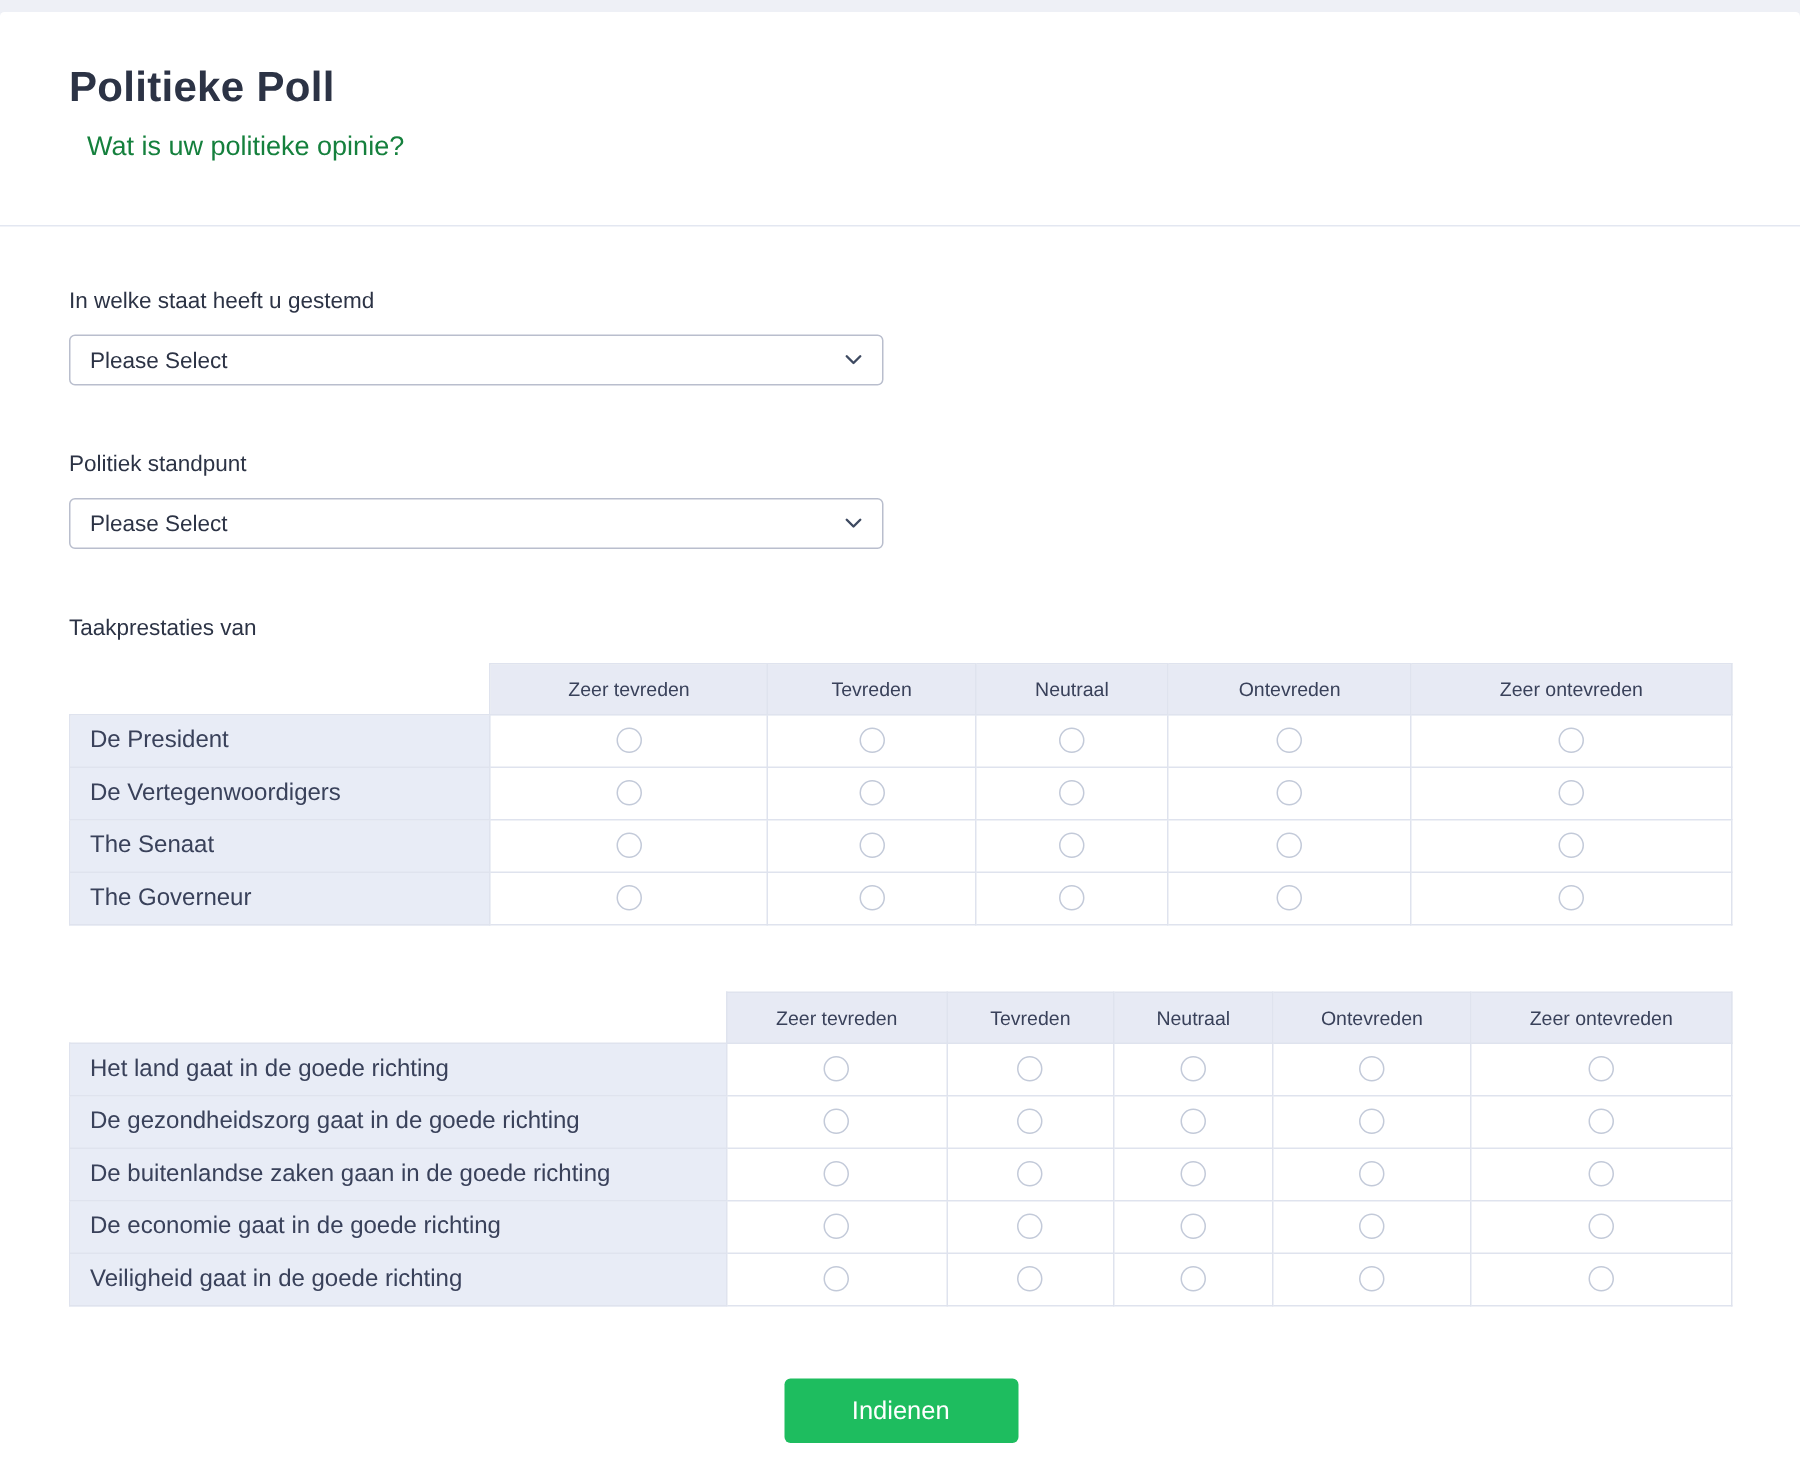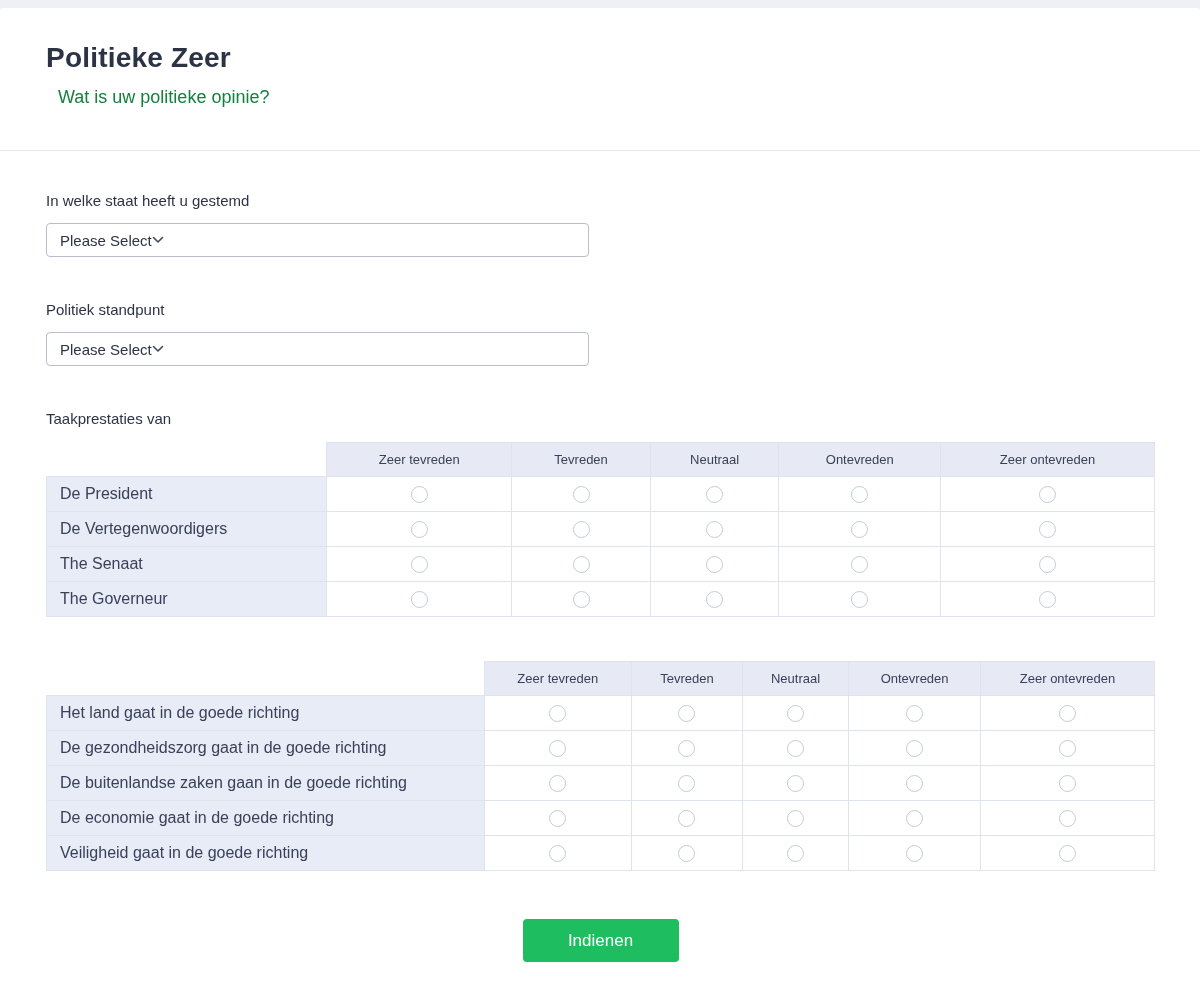--- a/index.html
+++ b/index.html
@@ -41,21 +41,21 @@
     display: block;
     font-size: 15px;
     color: #2c3345;
     margin-bottom: 14px;
   }
   .select-box {
     width: 543px; height: 34px;
     background: #fff;
     border: 1px solid #b9becd;
     border-radius: 4px;
-    display: flex; align-items: center; justify-content: flex-start;
+    display: flex; align-items: center; justify-content: space-between;
     padding: 0 13px;
     font-size: 15px;
     color: #2c3345;
     cursor: pointer;
   }
   .select-box .chev { display: flex; align-items: center; }
   .matrix-label { margin-bottom: 15px; }
   table.matrix {
     width: 100%;
     border-collapse: collapse;
@@ -111,21 +111,21 @@
     border-radius: 4px;
     cursor: pointer;
   }
 </style>
 </head>
 <body>
 
 <div class="form-card">
 
   <div class="form-header">
-    <h1 class="form-title">Politieke Zeer</h1>
+    <h1 class="form-title">Politieke Poll</h1>
     <p class="form-subtitle">Wat is uw politieke opinie?</p>
   </div>
   <hr class="header-divider">
 
   <div class="form-body">
 
     <div class="field">
       <label class="q-label">In welke staat heeft u gestemd</label>
       <div class="select-box">
         <span>Please Select</span>

